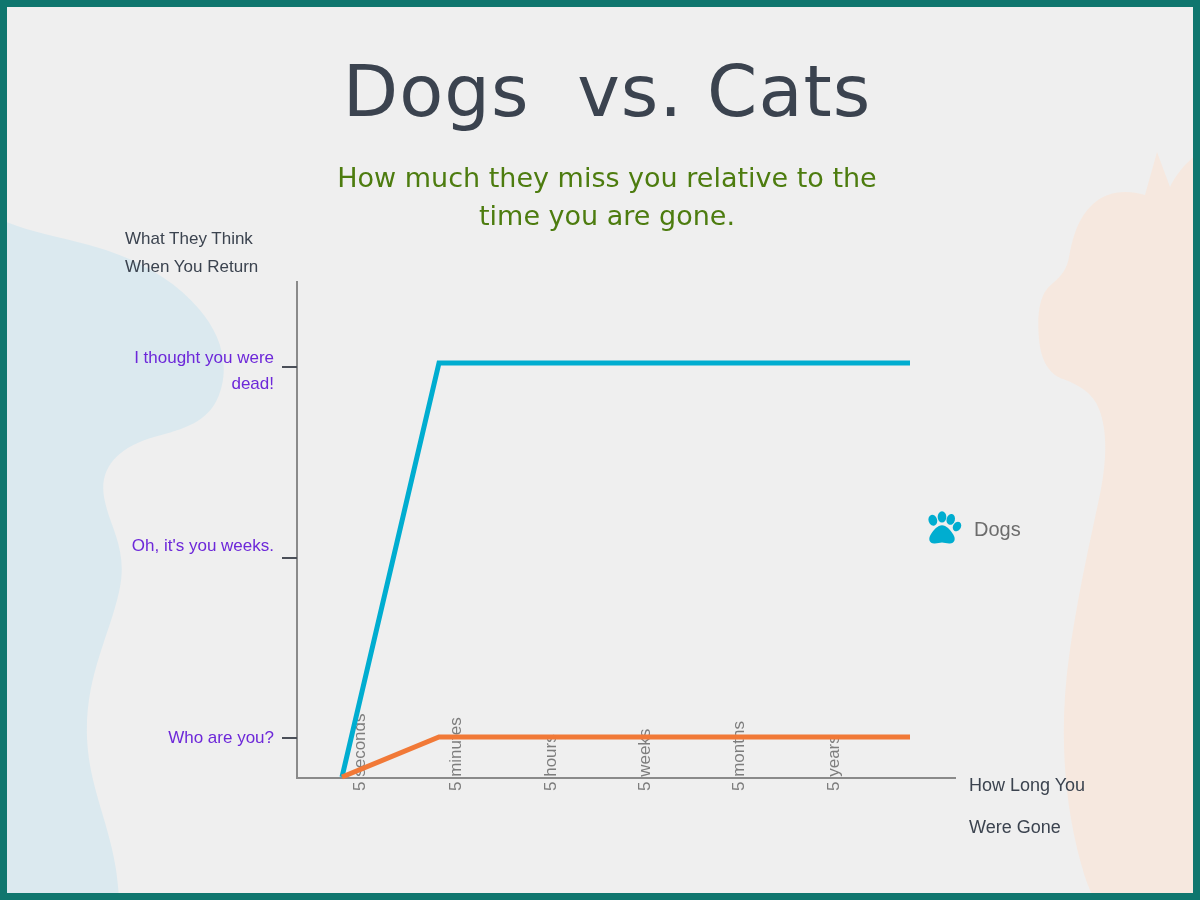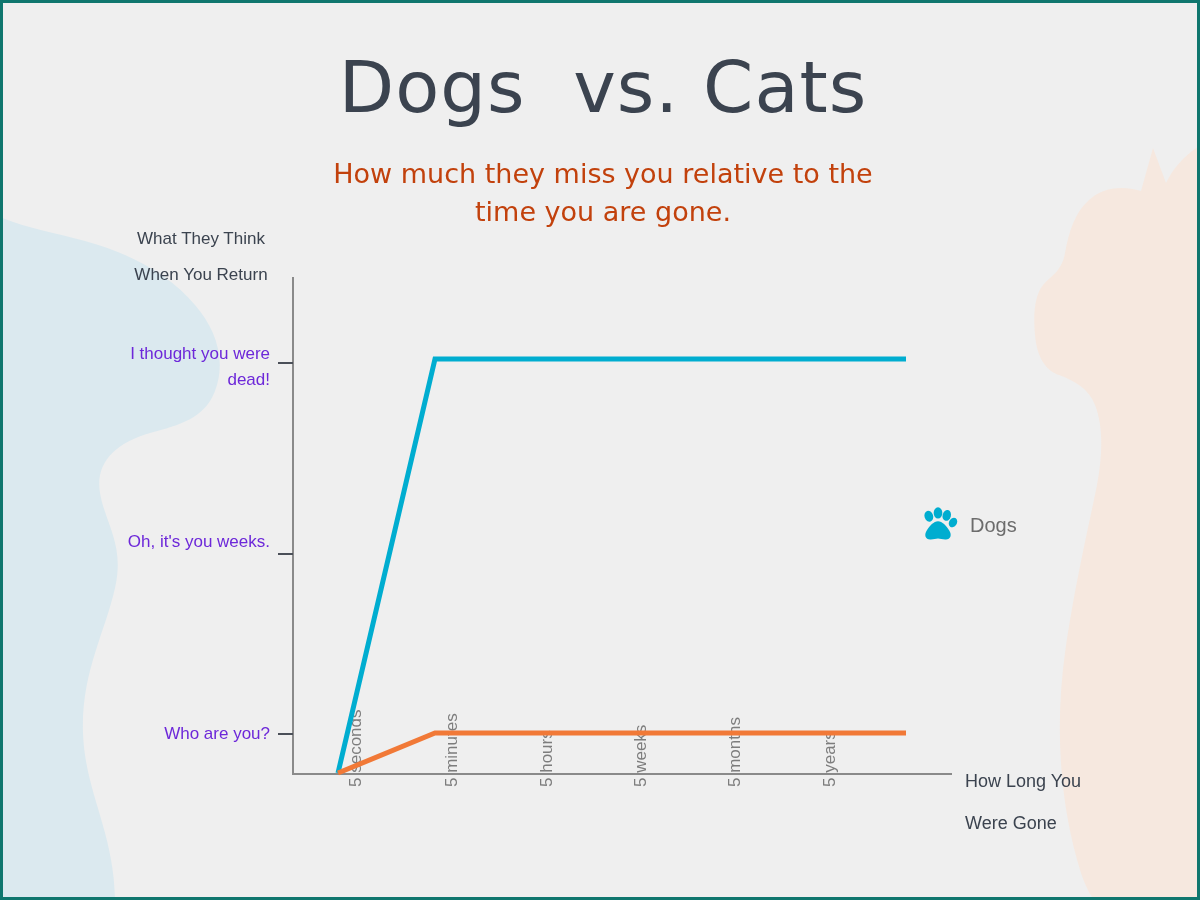--- a/index.html
+++ b/index.html
@@ -10,21 +10,21 @@
   }
   body {
     font-family: "Liberation Sans", sans-serif;
   }
   #stage {
     position: relative;
     width: 1200px;
     height: 900px;
     background: #efefef;
     box-sizing: border-box;
-    border: 3px solid #0f766e;
+    border: 7px solid #0f766e;
     overflow: hidden;
   }
   
   .silhouette {
     position: absolute;
     pointer-events: none;
   }
   #dog-silhouette {
     left: -38px;
     top: 130px;
@@ -52,34 +52,34 @@
     white-space: pre;
   }
   #chart-subtitle {
     position: absolute;
     left: 300px;
     top: 152px;
     width: 600px;
     text-align: center;
     font-size: 27px;
     line-height: 38px;
-    color: #c2410c;
+    color: #4d7c0f;
     font-weight: 400;
     font-family: "DejaVu Sans", sans-serif;
   }
   
   #y-axis-title {
     position: absolute;
     left: 118px;
     top: 218px;
     width: 160px;
     font-size: 17px;
-    line-height: 36px;
+    line-height: 28px;
     color: #3b434f;
-    text-align: center;
+    text-align: left;
   }
   #x-axis-title {
     position: absolute;
     left: 962px;
     top: 757px;
     width: 150px;
     font-size: 18px;
     line-height: 42px;
     color: #3b434f;
     text-align: left;

